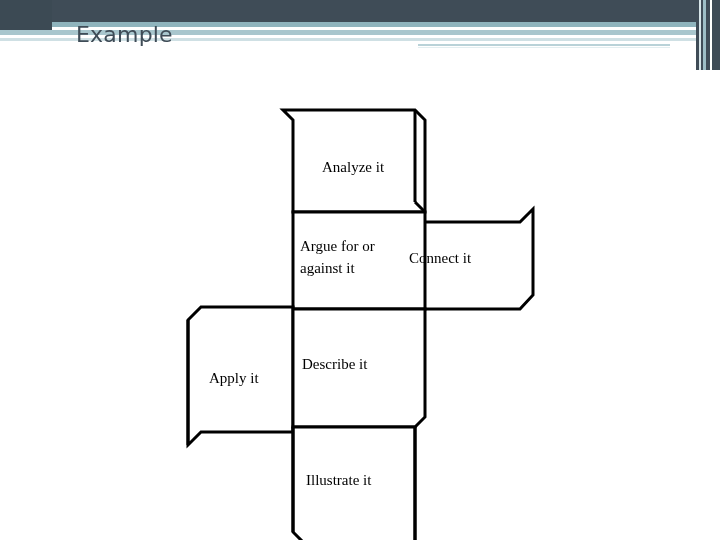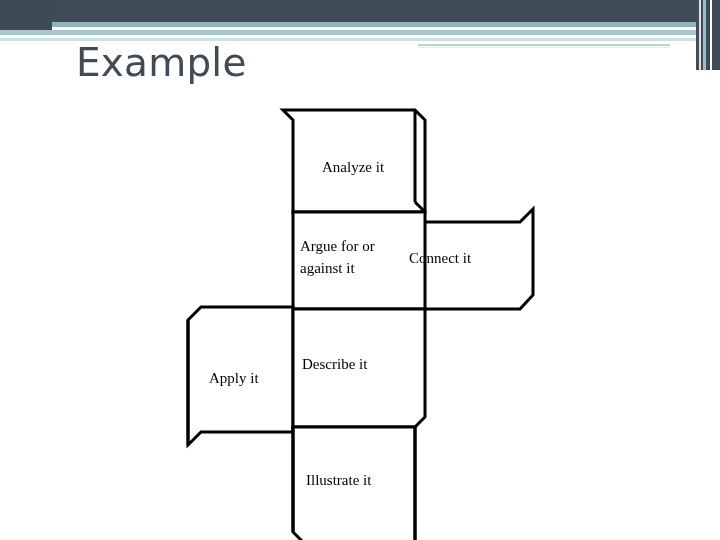--- a/index.html
+++ b/index.html
@@ -93,23 +93,23 @@
   .band-accent-line2 {
     left: 418px; top: 47px;
     width: 252px; height: 1px;
     background: #e3eef0;
   }
 
   
   #page-title {
     position: absolute;
     left: 76px;
-    top: 40px;
+    top: 22px;
     font-family: "DejaVu Sans", sans-serif;
-    font-size: 39px;
+    font-size: 22px;
     font-weight: 400;
     color: #3f4c57;
     letter-spacing: 0.2px;
     white-space: nowrap;
   }
 
   
   #cube-net {
     position: absolute;
     left: 0; top: 0;

